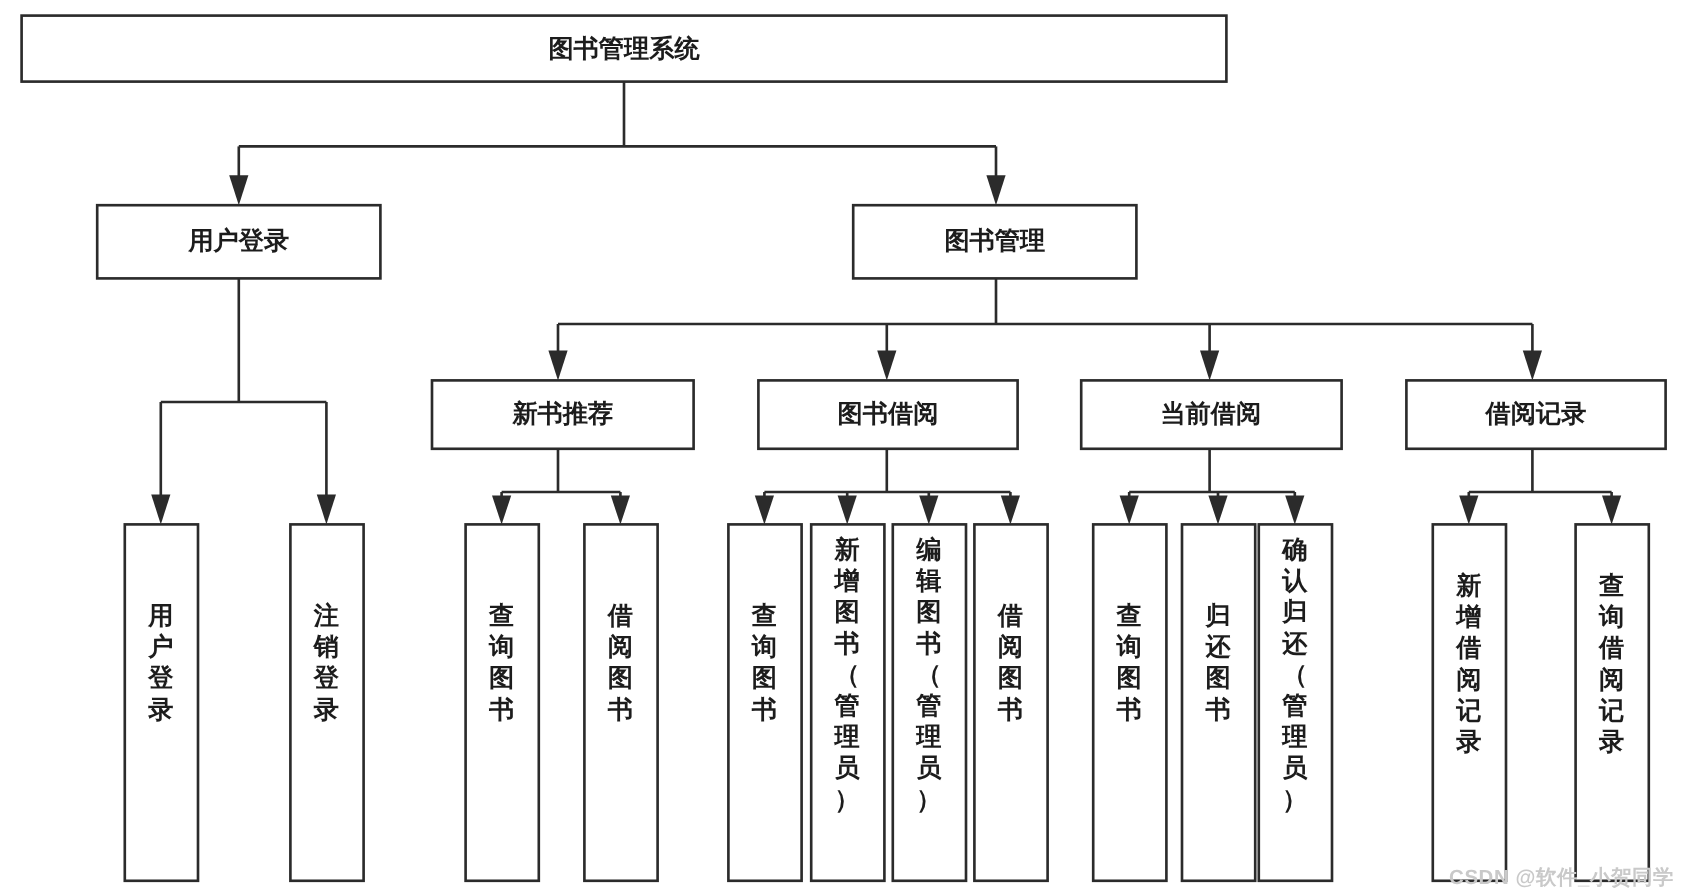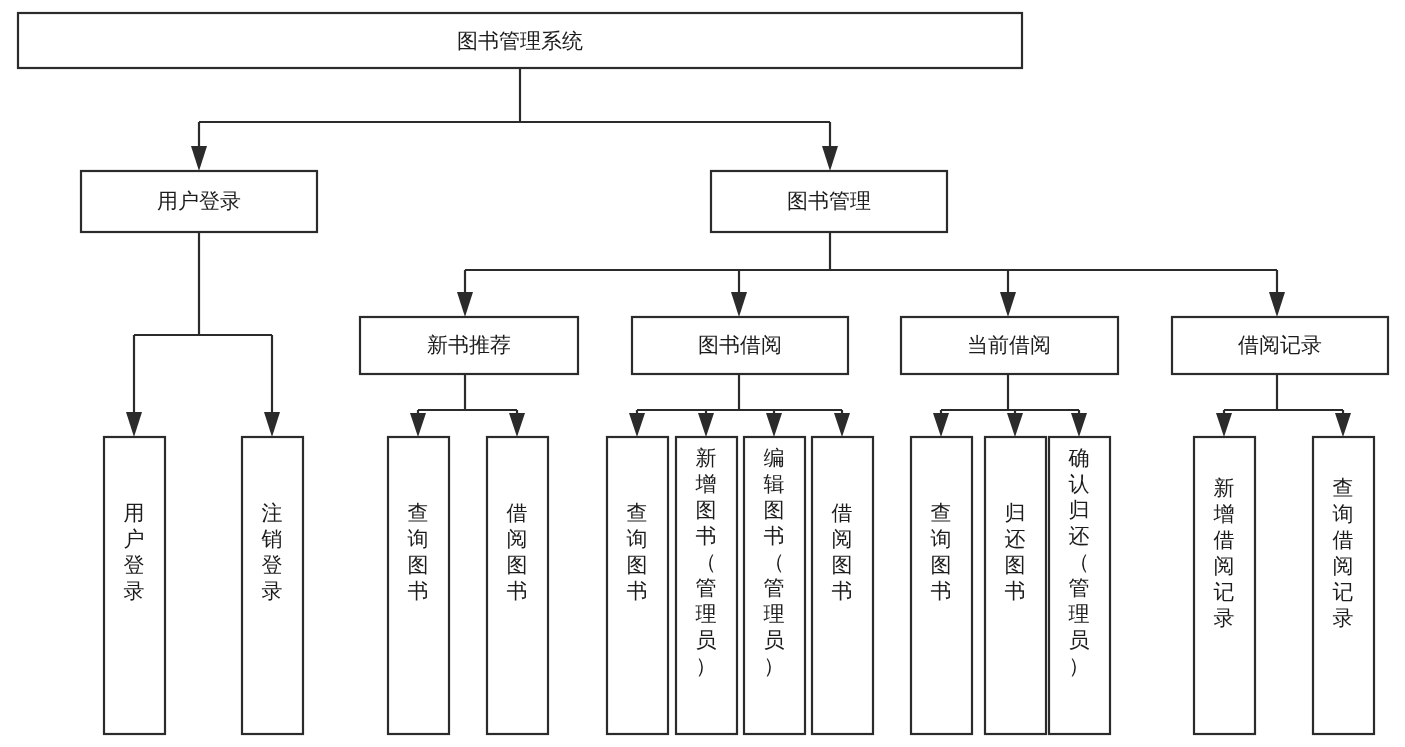--- a/index.html
+++ b/index.html
@@ -10,20 +10,21 @@
   body {
     width: 1405px;
     height: 747px;
     font-family: "Liberation Sans", sans-serif;
     overflow: hidden;
   }
   #diagram-root {
     position: relative;
     width: 1405px;
     height: 747px;
+    font-weight: bold;
   }
   svg.diagram-canvas {
     display: block;
     width: 1405px;
     height: 747px;
   }
   .node-box {
     fill: #ffffff;
     stroke: #2b2b2b;
     stroke-width: 2.2;
@@ -227,13 +228,14 @@
       <text class="node-label-vertical" x="1224" y="495"><tspan x="1224" dy="0">新</tspan><tspan x="1224" dy="26">增</tspan><tspan x="1224" dy="26">借</tspan><tspan x="1224" dy="26">阅</tspan><tspan x="1224" dy="26">记</tspan><tspan x="1224" dy="26">录</tspan></text>
     </g>
 
     <g>
       <rect class="node-box" x="1313" y="437" width="61" height="297"></rect>
       <text class="node-label-vertical" x="1343" y="495"><tspan x="1343" dy="0">查</tspan><tspan x="1343" dy="26">询</tspan><tspan x="1343" dy="26">借</tspan><tspan x="1343" dy="26">阅</tspan><tspan x="1343" dy="26">记</tspan><tspan x="1343" dy="26">录</tspan></text>
     </g>
 
   </svg>
 
+  <div class="watermark-text">CSDN @软件_小贺同学</div>
 </div>
 
 </body></html>

